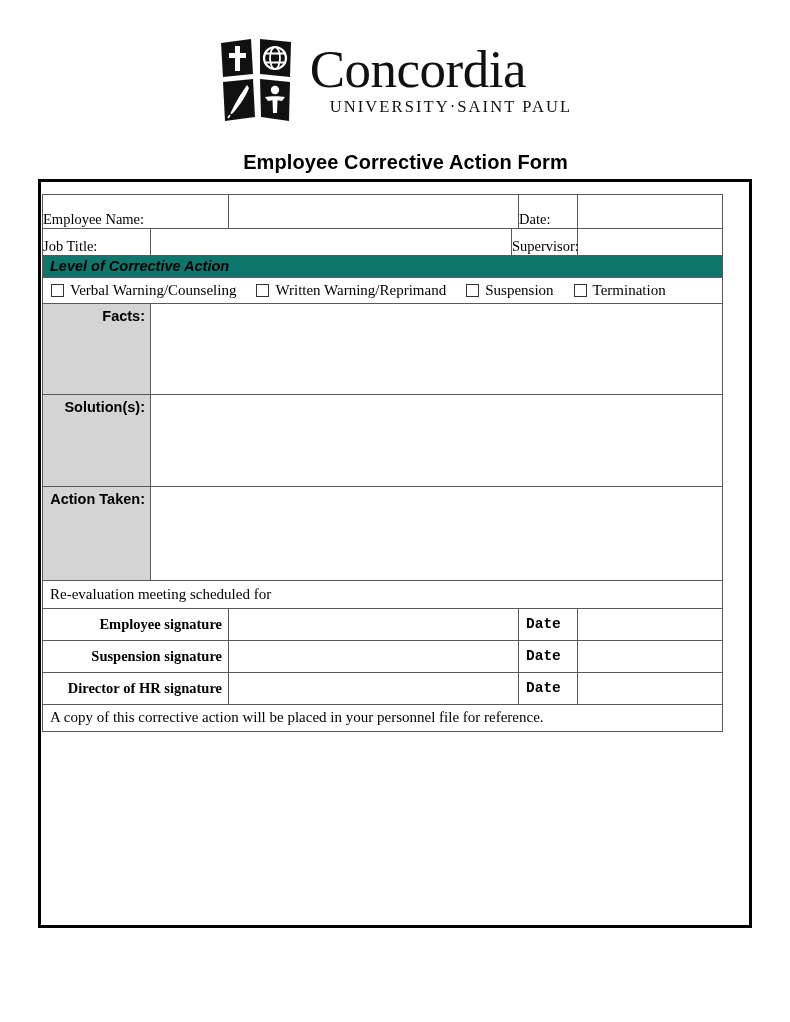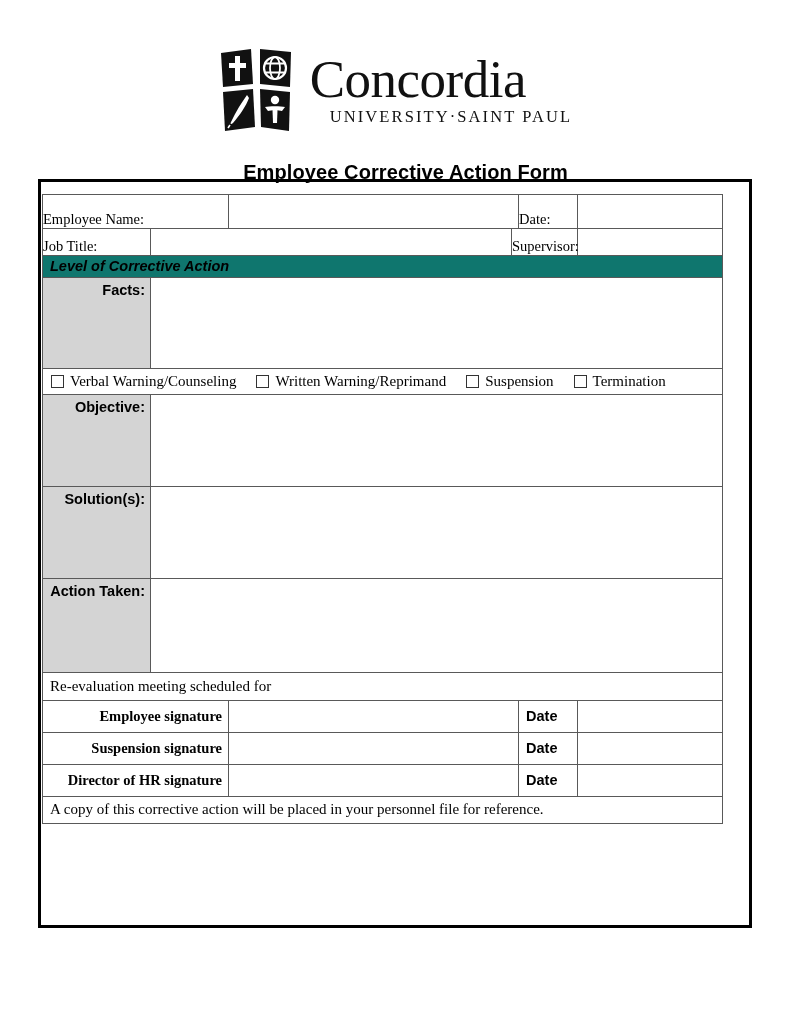--- a/index.html
+++ b/index.html
@@ -11,21 +11,21 @@
     width: 790px;
     height: 1022px;
     font-family: "Liberation Serif", "DejaVu Serif", serif;
     color: #000000;
     position: relative;
     overflow: hidden;
   }
 
   
   .header {
-    padding-top: 48px;
+    padding-top: 38px;
     display: flex;
     justify-content: center;
     align-items: flex-end;
   }
   .logo-block {
     display: flex;
     align-items: center;
     gap: 14px;
   }
   .crest {
@@ -175,21 +175,21 @@
   
   .sig-row td { height: 31px; vertical-align: middle !important; }
   .sig-label {
     text-align: right;
     font-family: "Liberation Serif", "DejaVu Serif", serif;
     font-weight: bold;
     font-size: 15px;
     padding-right: 6px !important;
   }
   .date-label {
-    font-family: Liberation Sans, sans-serif;
+    font-family: Liberation Mono, monospace;
     font-weight: bold;
     font-size: 15px;
     padding-left: 7px !important;
   }
 
   .footnote {
     height: 26px;
     vertical-align: middle !important;
   }
   .footnote span {
@@ -269,25 +269,20 @@
     <td class="lbl-serif">Job Title:</td>
     <td class="cell-blank lbl-serif" colspan="3"></td>
     <td class="lbl-serif" colspan="2">Supervisor:</td>
     <td class="cell-blank lbl-serif"></td>
   </tr>
 
   <tr>
     <td class="band" colspan="7">
       <span>Level of Corrective Action</span>
     </td>
-  </tr>
-
-  <tr>
-    <td class="sec-label" style="height:86px">Facts:</td>
-    <td class="sec-body" colspan="6"></td>
   </tr>
 
   <tr>
     <td class="cbrow" colspan="7">
       <div class="cb-wrap">
         <label class="cb-item">
           <span class="cbox"></span>
           <span>Verbal Warning/Counseling</span>
         </label>
         <label class="cb-item">
@@ -300,23 +295,24 @@
         </label>
         <label class="cb-item">
           <span class="cbox"></span>
           <span>Termination</span>
         </label>
       </div>
     </td>
   </tr>
 
   <tr>
-    <td class="sec-label" style="height:87px">Objective:</td>
+    <td class="sec-label" style="height:86px">Facts:</td>
     <td class="sec-body" colspan="6"></td>
   </tr>
+
 
   <tr>
     <td class="sec-label" style="height:87px">Solution(s):</td>
     <td class="sec-body" colspan="6"></td>
   </tr>
 
   <tr>
     <td class="sec-label" style="height:89px">Action Taken:</td>
     <td class="sec-body" colspan="6"></td>
   </tr>

